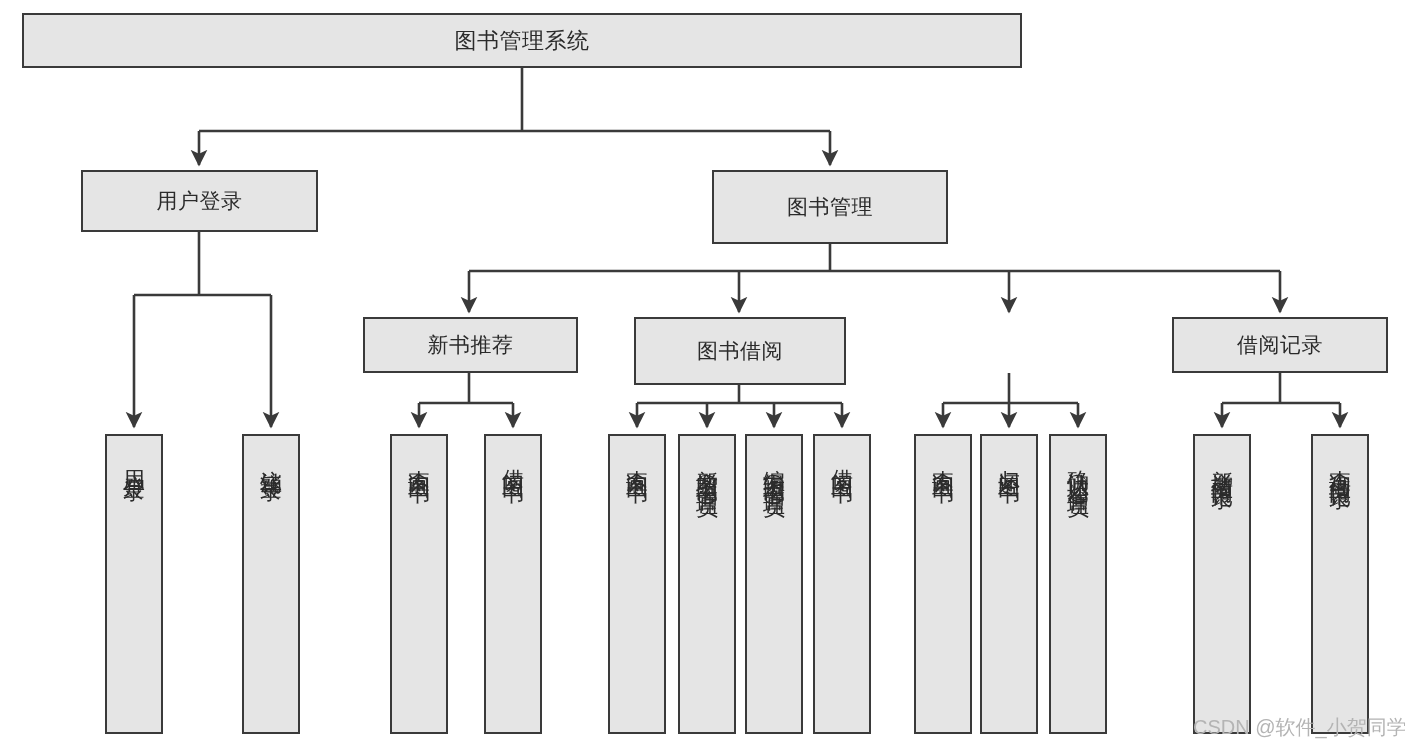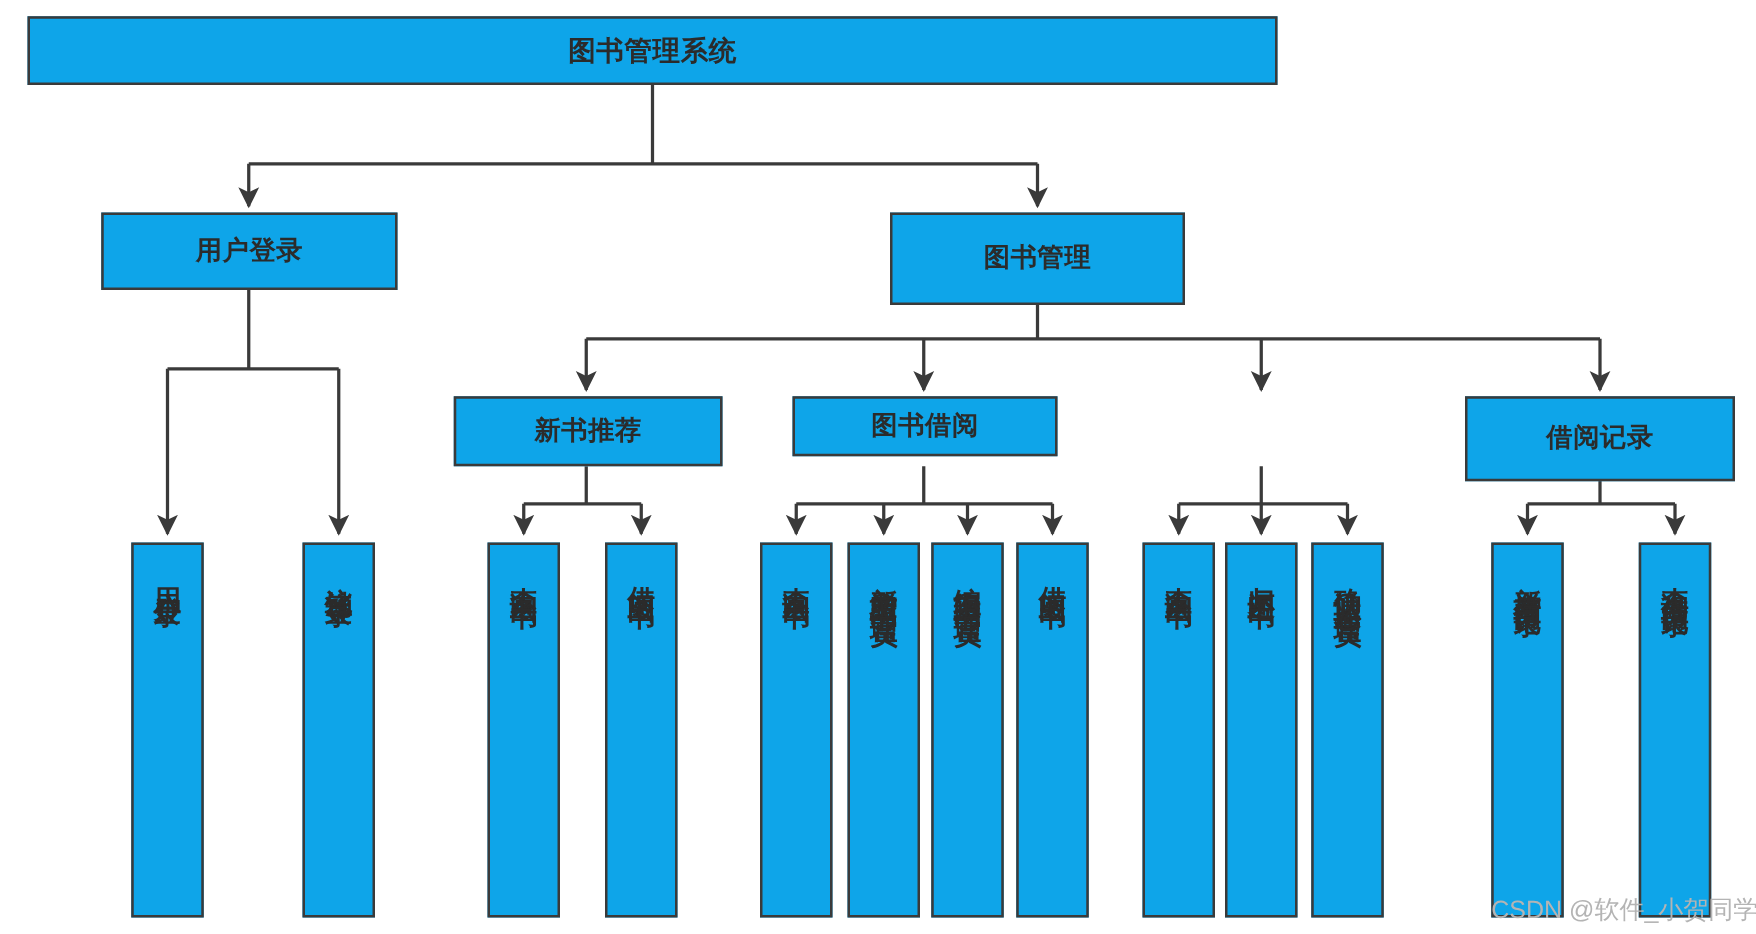--- a/index.html
+++ b/index.html
@@ -22,28 +22,27 @@
     left: 0;
     top: 0;
     width: 1405px;
     height: 747px;
     pointer-events: none;
   }
   .node {
     position: absolute;
     box-sizing: border-box;
     border: 2.5px solid #3a3a3a;
-    background: #0ea5e9;
+    background: #e5e5e5;
     color: #2b2b2b;
     display: flex;
     align-items: center;
     justify-content: center;
     text-align: left;
     z-index: 2;
-    font-weight: bold;
   }
   .node .lbl {
     display: block;
     line-height: 1.18;
   }
   
   .node.h .lbl {
     font-size: 21px;
     letter-spacing: 0.5px;
   }
@@ -134,24 +133,24 @@
   <div class="node h" style="left:81px; top:170px; width:237px; height:62px;">
     <span class="lbl">用户登录</span>
   </div>
   <div class="node h" style="left:712px; top:170px; width:236px; height:74px;">
     <span class="lbl">图书管理</span>
   </div>
 
   <div class="node h" style="left:363px; top:317px; width:215px; height:56px;">
     <span class="lbl">新书推荐</span>
   </div>
-  <div class="node h" style="left:634px; top:317px; width:212px; height:48px;">
+  <div class="node h" style="left:634px; top:317px; width:212px; height:68px;">
     <span class="lbl">图书借阅</span>
   </div>
-  <div class="node h" style="left:1172px; top:317px; width:216px; height:68px;">
+  <div class="node h" style="left:1172px; top:317px; width:216px; height:56px;">
     <span class="lbl">借阅记录</span>
   </div>
 
   <div class="node v" style="left:105px; top:434px; width:58px; height:300px;">
     <span class="lbl">用户登录</span>
   </div>
   <div class="node v" style="left:242px; top:434px; width:58px; height:300px;">
     <span class="lbl">注销登录</span>
   </div>
 

